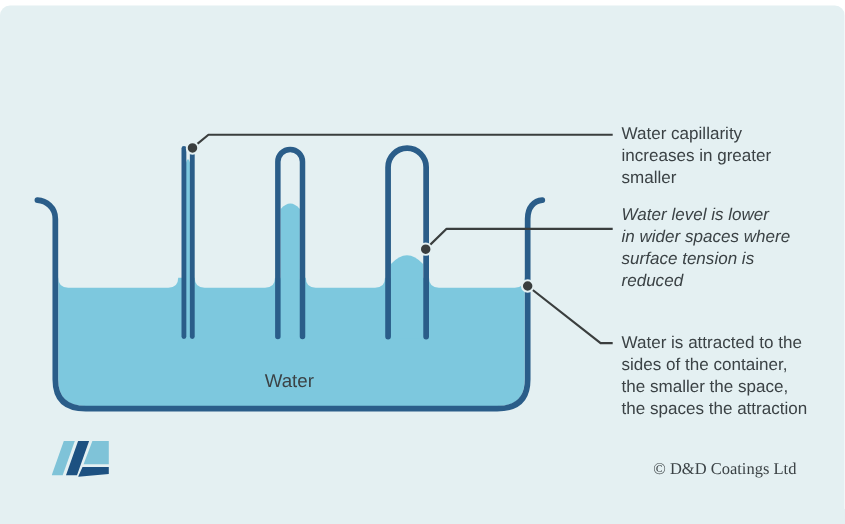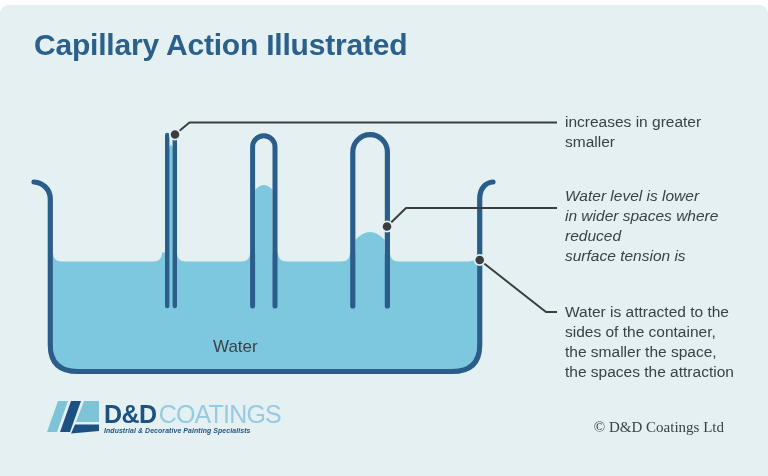--- a/index.html
+++ b/index.html
@@ -18,21 +18,21 @@
   }
   .annotation{
     position:absolute;left:565px;color:#3b4245;
     font-size:15.5px;line-height:20px;
   }
   .annotation div{white-space:nowrap;}
   #annotation-1{top:112px;}
   #annotation-2{top:186px;font-style:italic;}
   #annotation-3{top:302px;}
   .water-label{
-    position:absolute;left:213px;top:337px;width:100px;text-align:left;
+    position:absolute;left:213px;top:337px;width:100px;text-align:center;
     font-size:17px;line-height:20px;color:#3b4245;
   }
   .logo{
     position:absolute;left:47px;top:401px;display:flex;align-items:flex-start;
   }
   .logo-mark{width:52px;height:40px;margin-right:5px;}
   .logo-text-col{display:flex;flex-direction:column;}
   .logo-name-row{display:flex;align-items:baseline;line-height:26px;}
   .logo-name-bold{font-size:25px;font-weight:700;color:#1d5181;letter-spacing:-0.5px;}
   .logo-name-light{font-size:25px;font-weight:500;color:#96cbe1;letter-spacing:-0.8px;margin-left:2px;}
@@ -85,53 +85,46 @@
       <polyline points="479.7,260 546,312 557,312"></polyline>
     </g>
 
     <g fill="#3a3e3e" stroke="#e4f0f2" stroke-width="1.8">
       <circle cx="175" cy="134.5" r="5.2"></circle>
       <circle cx="387" cy="226.5" r="5.2"></circle>
       <circle cx="479.7" cy="260" r="5.2"></circle>
     </g>
   </svg>
 
-  <div class="page-title">Capillary Action Illustrated</div>
 
   <div class="annotation" id="annotation-1">
+    <div>Water capillarity</div>
     <div>increases in greater</div>
     <div>smaller</div>
   </div>
 
   <div class="annotation" id="annotation-2">
     <div>Water level is lower</div>
     <div>in wider spaces where</div>
+    <div>surface tension is</div>
     <div>reduced</div>
-    <div>surface tension is</div>
   </div>
 
   <div class="annotation" id="annotation-3">
     <div>Water is attracted to the</div>
     <div>sides of the container,</div>
     <div>the smaller the space,</div>
     <div>the spaces the attraction</div>
   </div>
 
   <div class="water-label">Water</div>
 
   <div class="logo">
     <svg class="logo-mark" viewBox="0 0 52 40" aria-hidden="true">
       <polygon points="11,0 21,0 10,31 0,31" fill="#7fc3d8"></polygon>
       <polygon points="24,0 34,0 23,31 13,31" fill="#1d5181"></polygon>
       <polygon points="37,0 52,0 52,21 29,21" fill="#7fc3d8"></polygon>
       <polygon points="28,23.5 52,23.5 52,30 24,32.5" fill="#1d5181"></polygon>
     </svg>
-    <div class="logo-text-col">
-      <div class="logo-name-row">
-        <span class="logo-name-bold">D&amp;D</span>
-        <span class="logo-name-light">COATINGS</span>
-      </div>
-      <div class="logo-tagline">Industrial &amp; Decorative Painting Specialists</div>
-    </div>
   </div>
 
   <div class="copyright">© D&amp;D Coatings Ltd</div>
 </div>
 
 </body></html>

